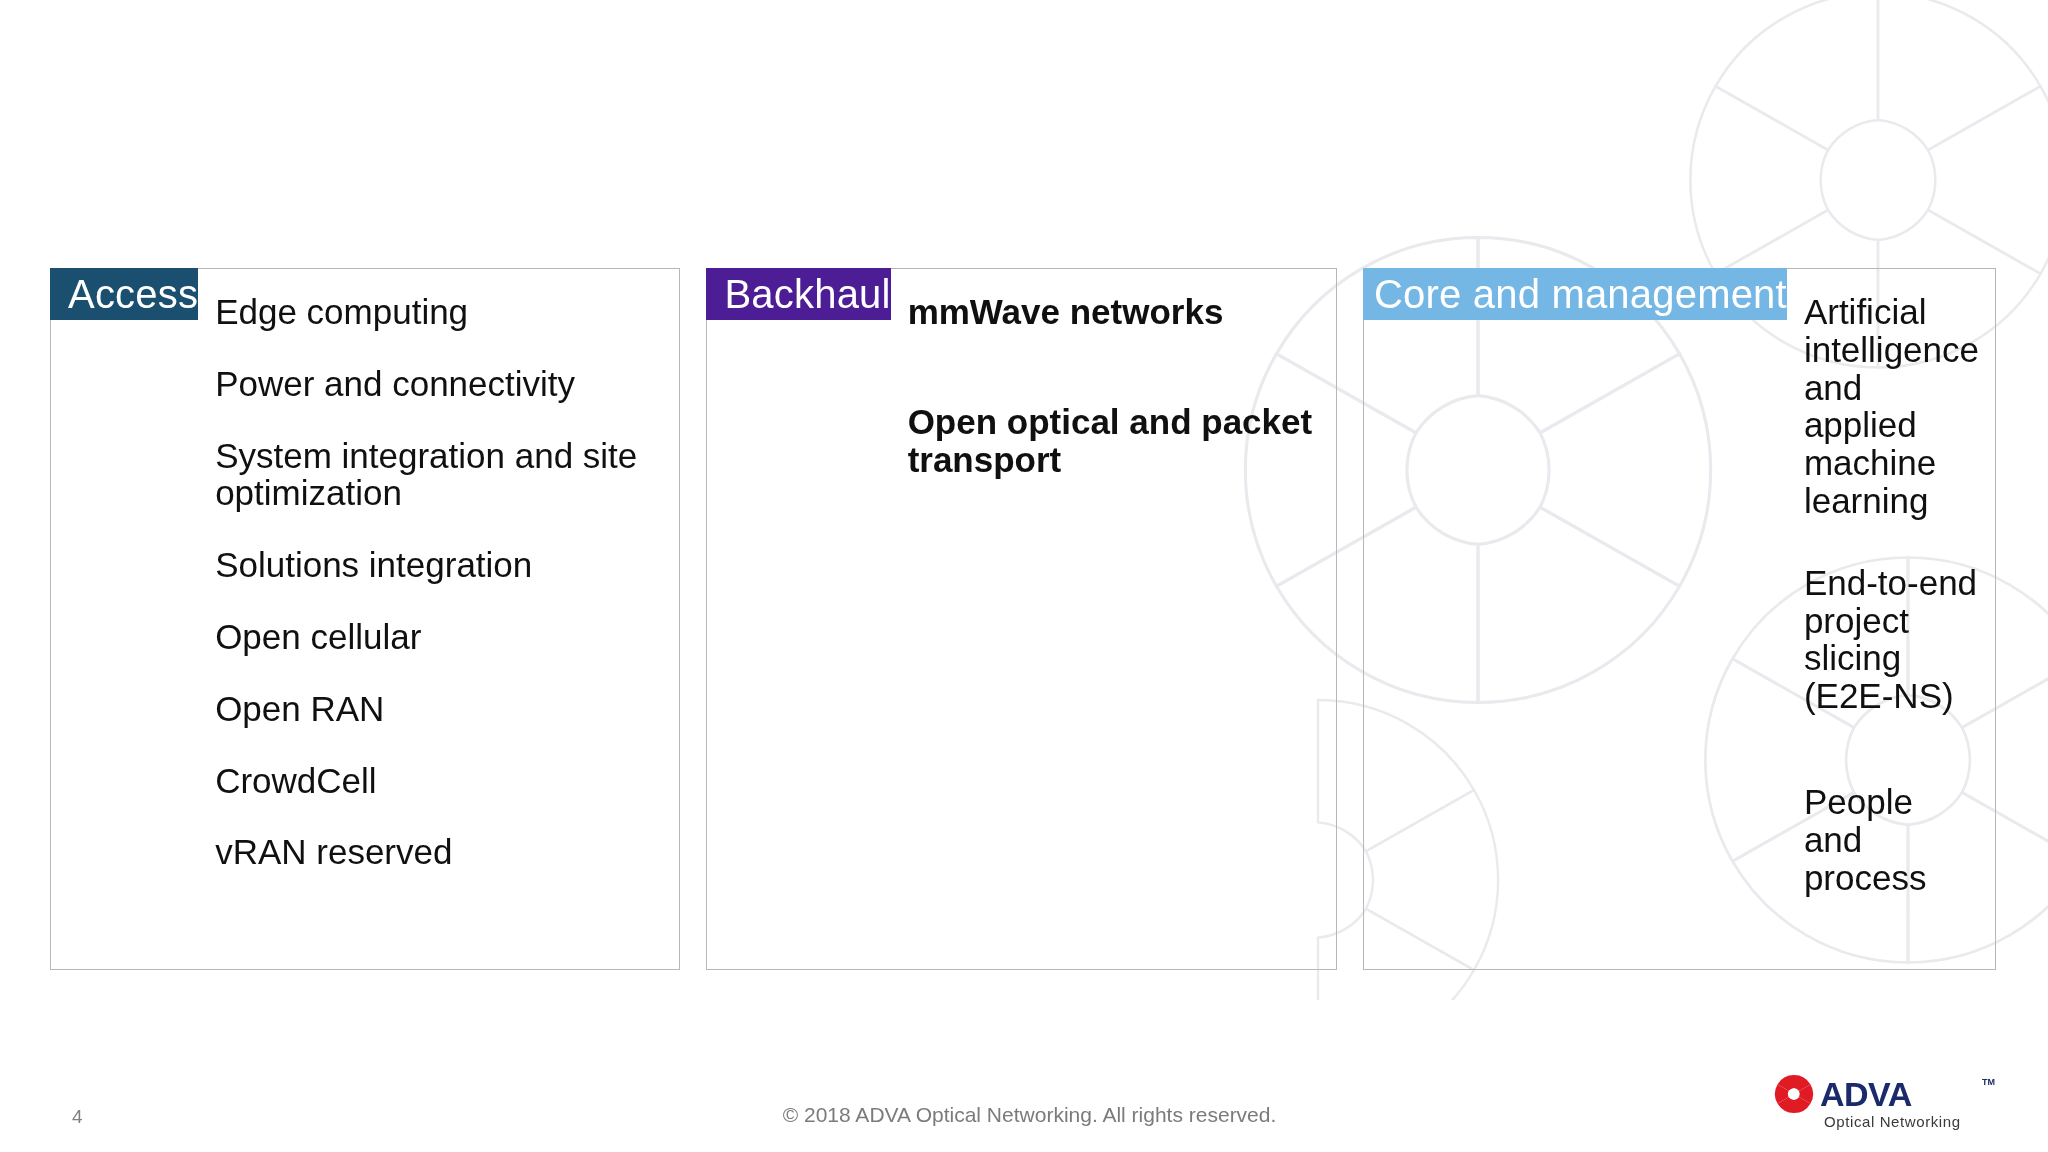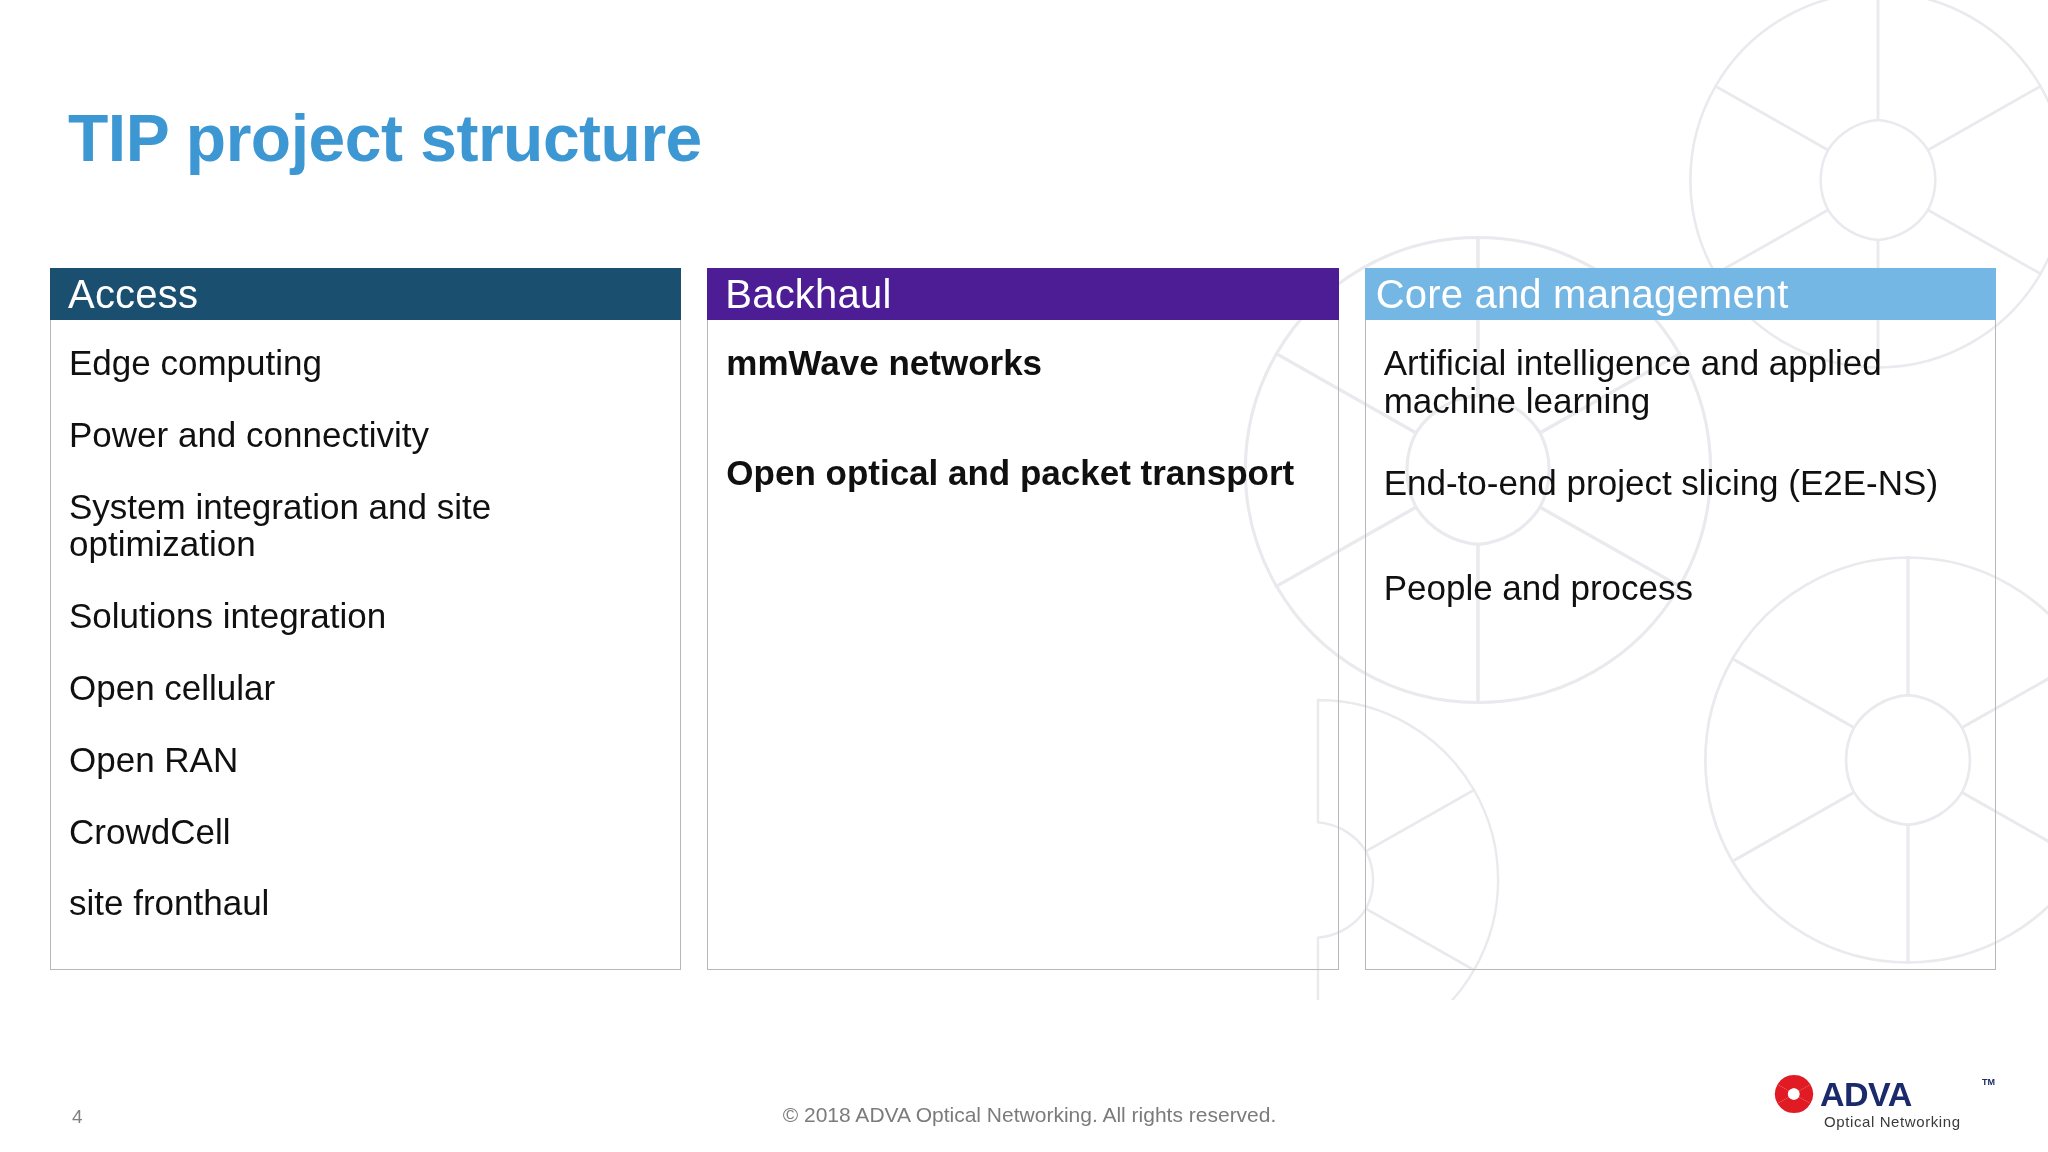--- a/index.html
+++ b/index.html
@@ -55,21 +55,21 @@
     top: 268px;
     width: 1946px;
     height: 702px;
     display: flex;
     gap: 26px;
   }
   .col {
     position: relative;
     flex: 1 1 0;
     display: flex;
-    flex-direction: column;
+    flex-direction: row;
     box-sizing: border-box;
     border: 1px solid #b7b7b7;
     background: transparent;
   }
   .col-header {
     box-sizing: border-box;
     height: 52px;
     margin: -1px -1px 0 -1px;
     padding: 0 0 0 18px;
     display: flex;
@@ -171,35 +171,34 @@
 
         <g transform="translate(170,880) scale(1.2)">
           <path d="M0,-150 A150,150 0 0 1 130,-75 L40,-24 A52,52 0 0 0 0,-48 Z"></path>
           <path d="M130,-75 A150,150 0 0 1 130,75 L40,24 A52,52 0 0 0 40,-24 Z"></path>
           <path d="M130,75 A150,150 0 0 1 0,150 L0,48 A52,52 0 0 0 40,24 Z"></path>
         </g>
       </g>
     </svg>
   </div>
 
-  <h1 class="slide-title">TIP project structure</h1>
 
   <div class="columns">
 
     <div class="col">
       <div class="col-header c0">Access</div>
       <div class="col-body access">
         <div class="item">Edge computing</div>
         <div class="item">Power and connectivity</div>
         <div class="item">System integration and site optimization</div>
         <div class="item">Solutions integration</div>
         <div class="item">Open cellular</div>
         <div class="item">Open RAN</div>
         <div class="item">CrowdCell</div>
-        <div class="item">site fronthaul</div>
+        <div class="item">vRAN reserved</div>
       </div>
     </div>
 
     <div class="col">
       <div class="col-header c1">Backhaul</div>
       <div class="col-body backhaul">
         <div class="item">mmWave networks</div>
         <div class="spacer-lg"></div>
         <div class="item">Open optical and packet transport</div>
       </div>

